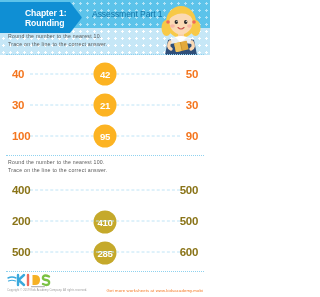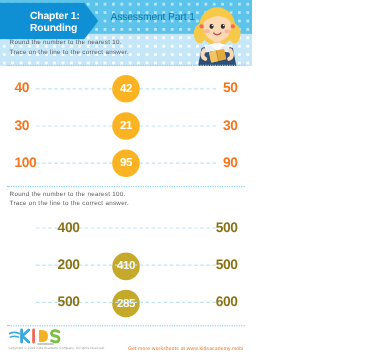--- a/index.html
+++ b/index.html
@@ -166,21 +166,21 @@
     color: #ffffff;
     font-size: 9.6px;
     font-weight: bold;
     letter-spacing: -0.3px;
   }
 
   
   .theme-orange .opt    { color: #f4761f; text-align: right; }
   .theme-orange .bubble { background: #fcb322; }
   
-  .theme-gold .opt    { color: #8a7418; margin-left: 36px; }
+  .theme-gold .opt    { color: #8a7418; }
   .theme-gold .bubble { background: #c5a92b; margin-top: 32px; }
 
   
   .footer {
     position: absolute;
     left: 0;
     top: 273px;
     width: 210px;
     height: 24px;
   }

